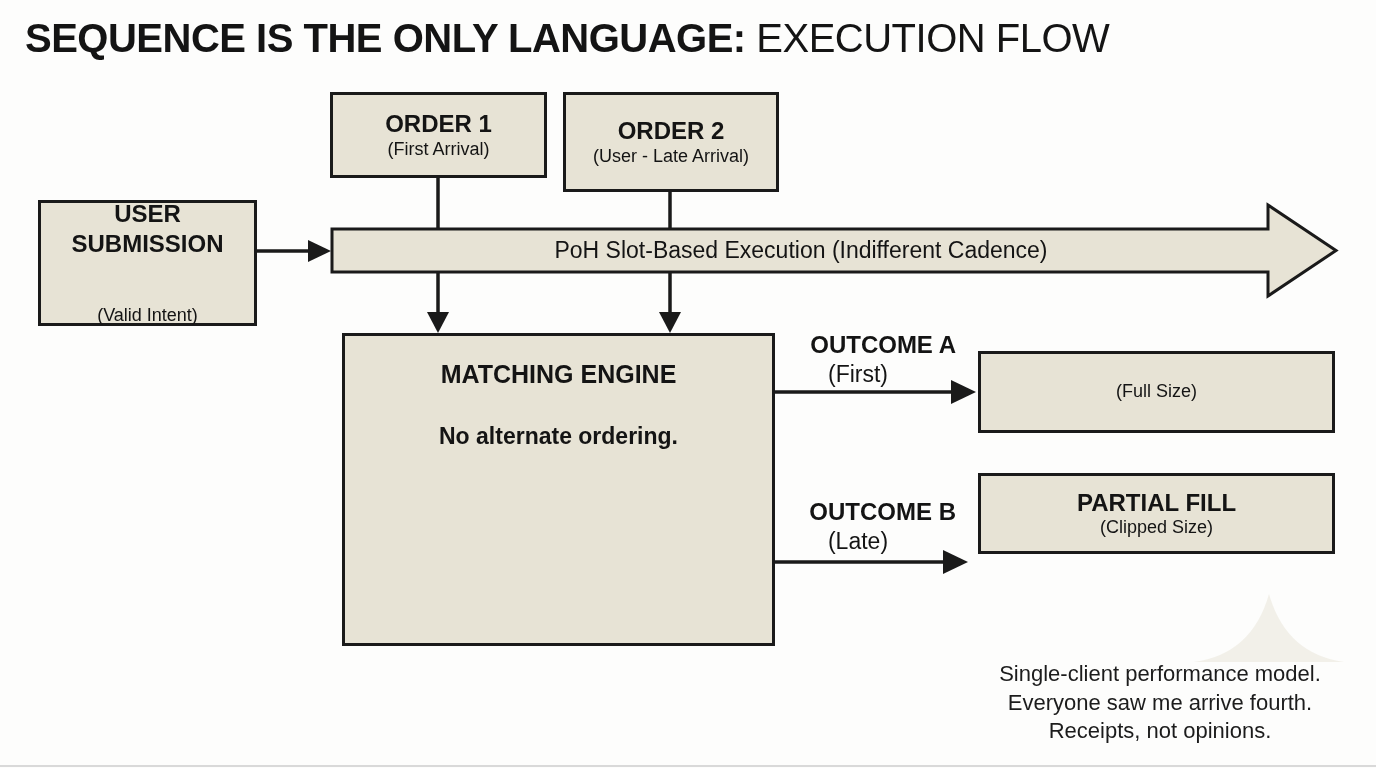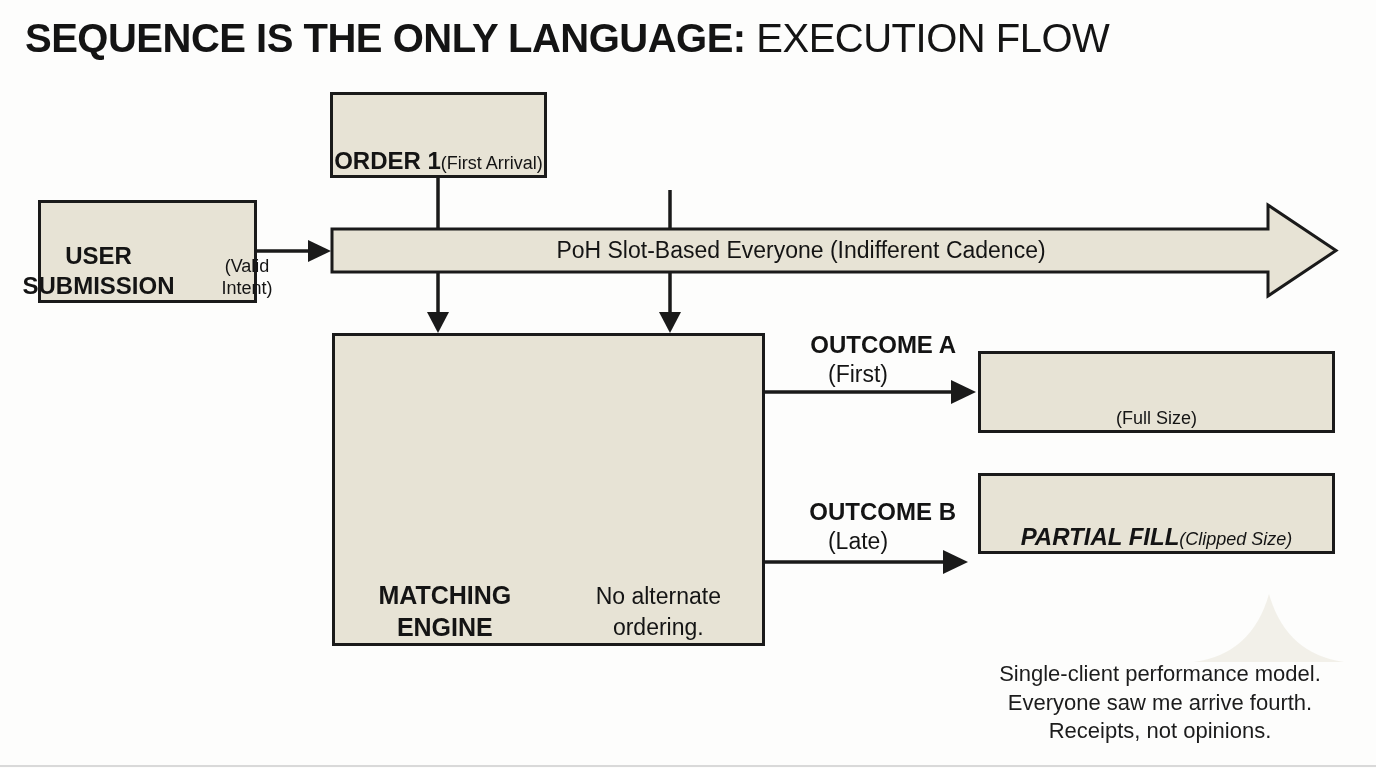--- a/index.html
+++ b/index.html
@@ -32,44 +32,44 @@
     font-size:40px;letter-spacing:-0.5px;color:var(--text);
     white-space:nowrap;
   }
   .title .b{font-weight:700;}
   .title .r{font-weight:400;}
 
   .box{
     position:absolute;z-index:2;box-sizing:border-box;
     background:var(--box-fill);
     border:3px solid var(--box-border);
-    display:flex;align-items:flex-end;justify-content:center;
+    display:flex;flex-direction:column;align-items:center;justify-content:center;
     text-align:center;color:var(--text);
   }
   .box .t{font-weight:700;font-size:24px;line-height:1.22;}
   .box .s{font-weight:400;font-size:18px;line-height:1.22;}
 
   .poh-label{
     position:absolute;left:332px;top:229px;width:938px;height:43px;z-index:2;
     display:flex;align-items:center;justify-content:center;
     font-size:23px;color:var(--text);
   }
 
   .outcome{
     position:absolute;z-index:2;width:196px;text-align:center;color:var(--text);
   }
   .outcome .t{font-weight:700;font-size:24px;line-height:1.2;text-align:right;}
   .outcome .s{font-weight:400;font-size:23px;line-height:1.25;}
 
   .engine{
-    justify-content:flex-start;padding-top:22px;
+    justify-content:flex-start;padding-top:22px;margin-left:10px;
   }
   .engine .t{font-size:25px;line-height:1.28;}
   .engine .body{font-size:23px;line-height:1.35;margin-top:34px;max-width:370px;}
-  .engine .body2{font-size:23px;line-height:1.35;margin-top:31px;}
+  .engine .body2{font-size:23px;line-height:1.35;margin-top:31px;font-weight:bold;}
 
   .caption{
     position:absolute;left:940px;top:660px;width:440px;z-index:3;
     text-align:center;font-size:22px;line-height:28.5px;color:#1c1c1c;
   }
 
   .wm{position:absolute;left:1190px;top:588px;z-index:4;}
 
   .bottom-bar{
     position:absolute;left:0;top:765px;width:1376px;height:2px;
@@ -105,48 +105,52 @@
     <polygon class="head" points="968,562 943,550 943,574"></polygon>
   </svg>
 
   <div class="title"><span class="b">SEQUENCE IS THE ONLY LANGUAGE:</span><span class="r"> EXECUTION FLOW</span></div>
 
   <div class="box" style="left:330px;top:92px;width:217px;height:86px;">
     <div class="t">ORDER 1</div>
     <div class="s">(First Arrival)</div>
   </div>
 
+  <div class="box" style="left:563px;top:92px;width:216px;height:100px;padding:0 12px;">
+    <div class="t">ORDER 2</div>
+    <div class="s" style="max-width:160px;">(User - Late Arrival)</div>
+  </div>
 
-  <div class="box" style="left:38px;top:200px;width:219px;height:103px;gap:47px;">
+  <div class="box" style="left:38px;top:200px;width:219px;height:126px;gap:47px;">
     <div class="t" style="max-width:170px;">USER SUBMISSION</div>
     <div class="s">(Valid Intent)</div>
   </div>
 
-  <div class="poh-label">PoH Slot-Based Everyone (Indifferent Cadence)</div>
+  <div class="poh-label">PoH Slot-Based Execution (Indifferent Cadence)</div>
 
   <div class="box engine" style="left:332px;top:333px;width:433px;height:313px;">
     <div class="t">MATCHING ENGINE</div>
     <div class="body2">No alternate ordering.</div>
   </div>
 
   <div class="outcome" style="left:760px;top:331px;">
     <div class="t">OUTCOME A</div>
     <div class="s">(First)</div>
   </div>
 
   <div class="outcome" style="left:760px;top:498px;">
     <div class="t">OUTCOME B</div>
     <div class="s">(Late)</div>
   </div>
 
   <div class="box" style="left:978px;top:351px;width:357px;height:82px;">
     <div class="s">(Full Size)</div>
   </div>
 
-  <div class="box" style="left:978px;top:473px;width:357px;height:81px;font-style:italic;">
+  <div class="box" style="left:978px;top:473px;width:357px;height:81px;">
     <div class="t">PARTIAL FILL</div>
     <div class="s">(Clipped Size)</div>
   </div>
 
 
   <svg class="wm" width="160" height="78" viewBox="0 0 160 78">
     <path class="wm-shape" d="M 4 74 Q 62 66 79 6 Q 96 66 154 74 Z"></path>
   </svg>
 
   <div class="caption">

